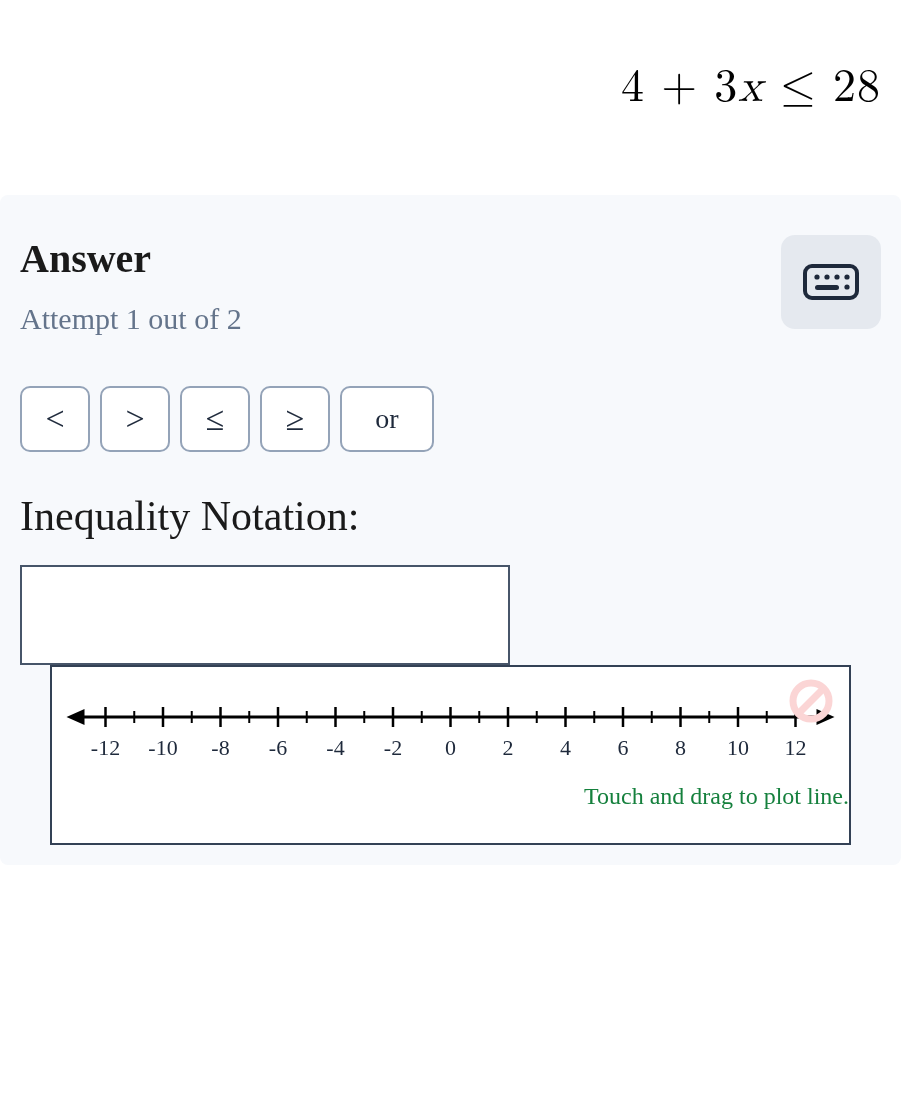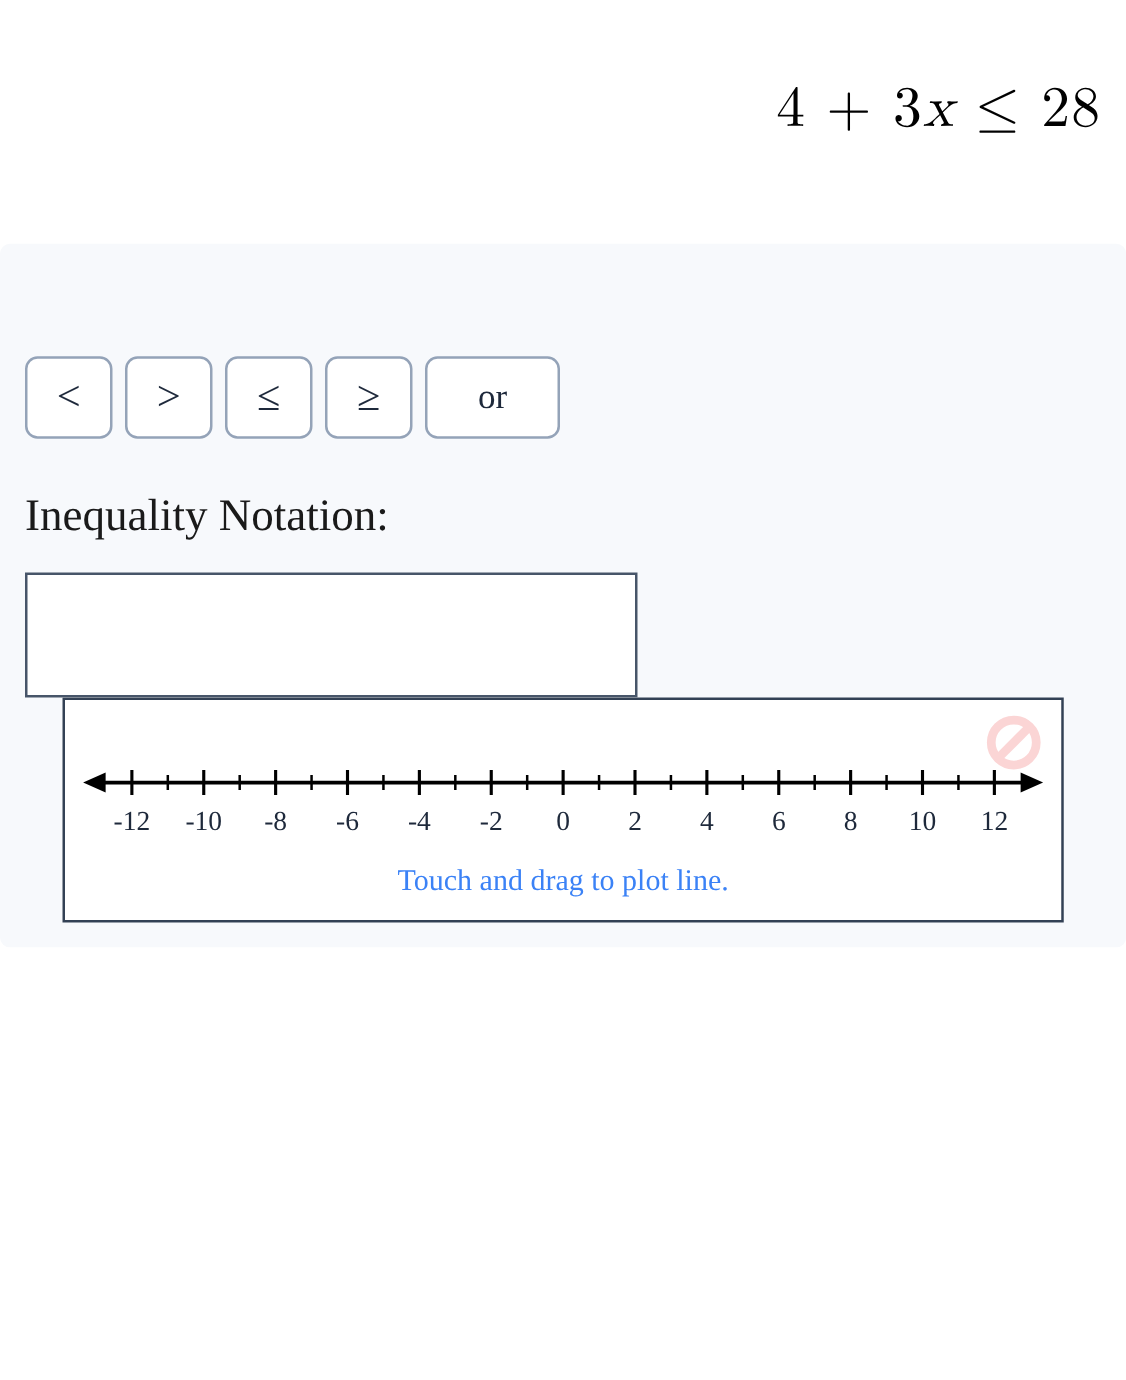--- a/index.html
+++ b/index.html
@@ -70,42 +70,42 @@
     background: #fff;
     font-size: 34px;
     font-family: Georgia, serif;
     color: #1e293b;
     cursor: pointer;
     display: flex;
     align-items: center;
     justify-content: center;
     padding: 0;
   }
-  .op-btn.wide { width: 108px; font-size: 28px; }
+  .op-btn.wide { width: 94px; font-size: 28px; }
   .section-label {
-    font-size: 36px;
+    font-size: 42px;
     margin: 40px 0 25px 0;
     padding: 0 10px;
     font-weight: normal;
   }
   .notation-input {
     width: 490px;
     height: 100px;
     border: 2px solid #475569;
     background: #fff;
     font-size: 30px;
     padding: 10px 14px;
     margin-left: 10px;
     font-family: Georgia, serif;
   }
   .number-line-wrap {
     margin: 0 40px;
     border: 2px solid #334155;
     background: #fff;
-    padding: 46px 0 0 0;
+    padding: 30px 0 0 0;
     position: relative;
     height: 180px;
   }
   .clear-icon {
     position: absolute;
     top: 10px;
     right: 14px;
     width: 48px;
     height: 48px;
     border-radius: 50%;
@@ -116,22 +116,22 @@
     border: none;
     background: transparent;
     padding: 0;
   }
   .number-line-svg {
     width: 100%;
     height: 80px;
     display: block;
   }
   .hint-text {
-    text-align: center;
-    color: #3b82f6;
+    text-align: right;
+    color: #15803d;
     font-size: 24px;
     margin-top: 6px;
   }
   .tick-label {
     font-family: Georgia, serif;
     font-size: 22px;
     fill: #1e293b;
     text-anchor: middle;
   }
 </style>
@@ -143,20 +143,37 @@
     <span>4</span>
     <span>+</span>
     <span>3</span><span class="var">x</span>
     <span>≤</span>
     <span>28</span>
   </div>
 </div>
 
 <div class="answer-panel">
 
+  <div class="answer-header">
+    <div>
+      <h2 class="answer-title">Answer</h2>
+      <p class="attempt-text">Attempt 1 out of 2</p>
+    </div>
+    <button class="keyboard-button">
+      <svg width="56" height="36" viewBox="0 0 56 36">
+        <rect x="2" y="2" width="52" height="32" rx="7" ry="7" fill="none" stroke="#1e293b" stroke-width="4"></rect>
+        <circle cx="14" cy="13" r="2.6" fill="#1e293b"></circle>
+        <circle cx="24" cy="13" r="2.6" fill="#1e293b"></circle>
+        <circle cx="34" cy="13" r="2.6" fill="#1e293b"></circle>
+        <circle cx="44" cy="13" r="2.6" fill="#1e293b"></circle>
+        <circle cx="44" cy="23" r="2.6" fill="#1e293b"></circle>
+        <rect x="12" y="21" width="24" height="5" rx="2.5" fill="#1e293b"></rect>
+      </svg>
+    </button>
+  </div>
 
   <div class="op-buttons">
     <button class="op-btn">&lt;</button>
     <button class="op-btn">&gt;</button>
     <button class="op-btn">≤</button>
     <button class="op-btn">≥</button>
     <button class="op-btn wide">or</button>
   </div>
 
   <h3 class="section-label">Inequality Notation:</h3>

